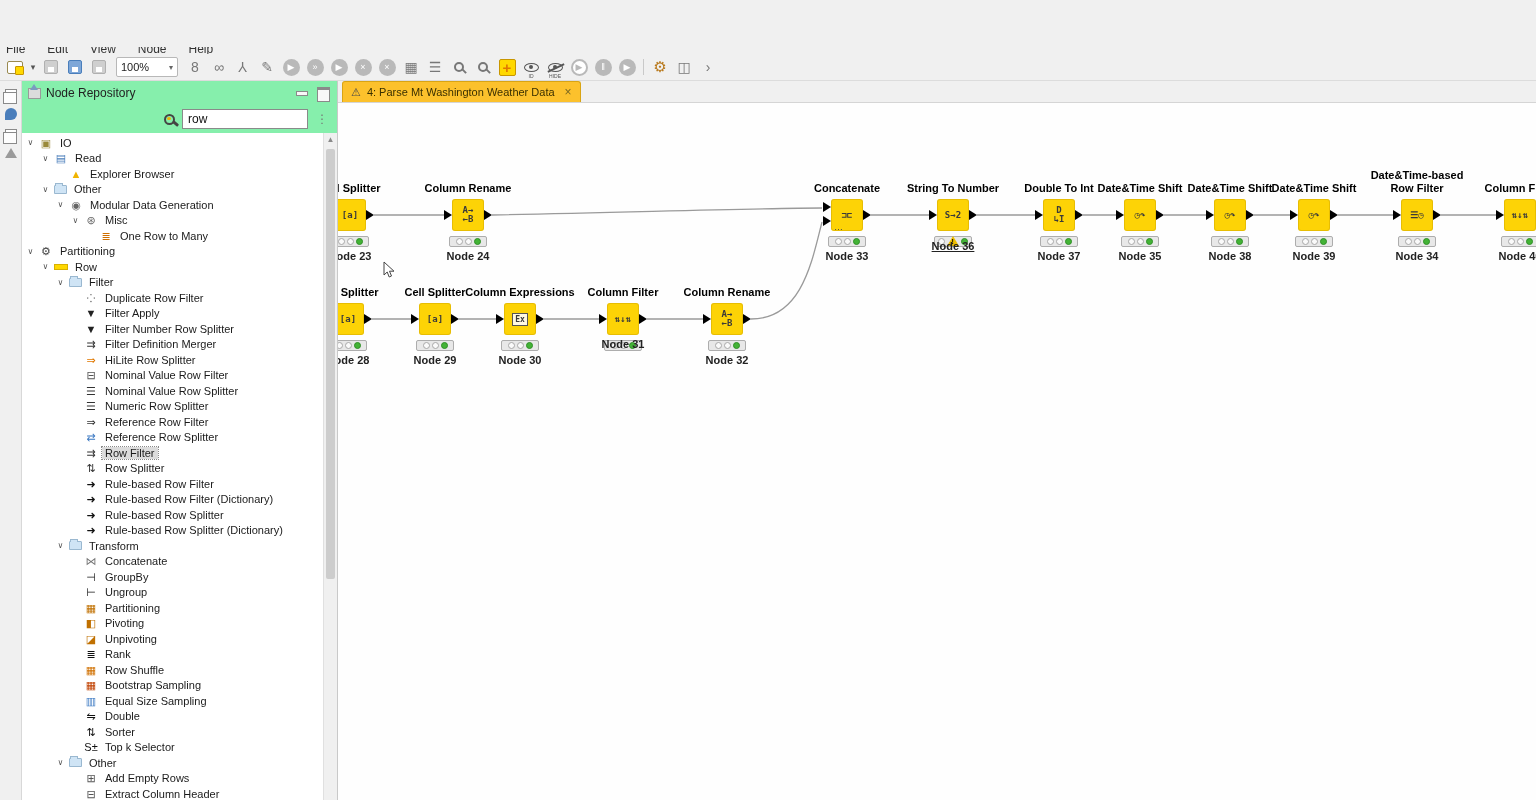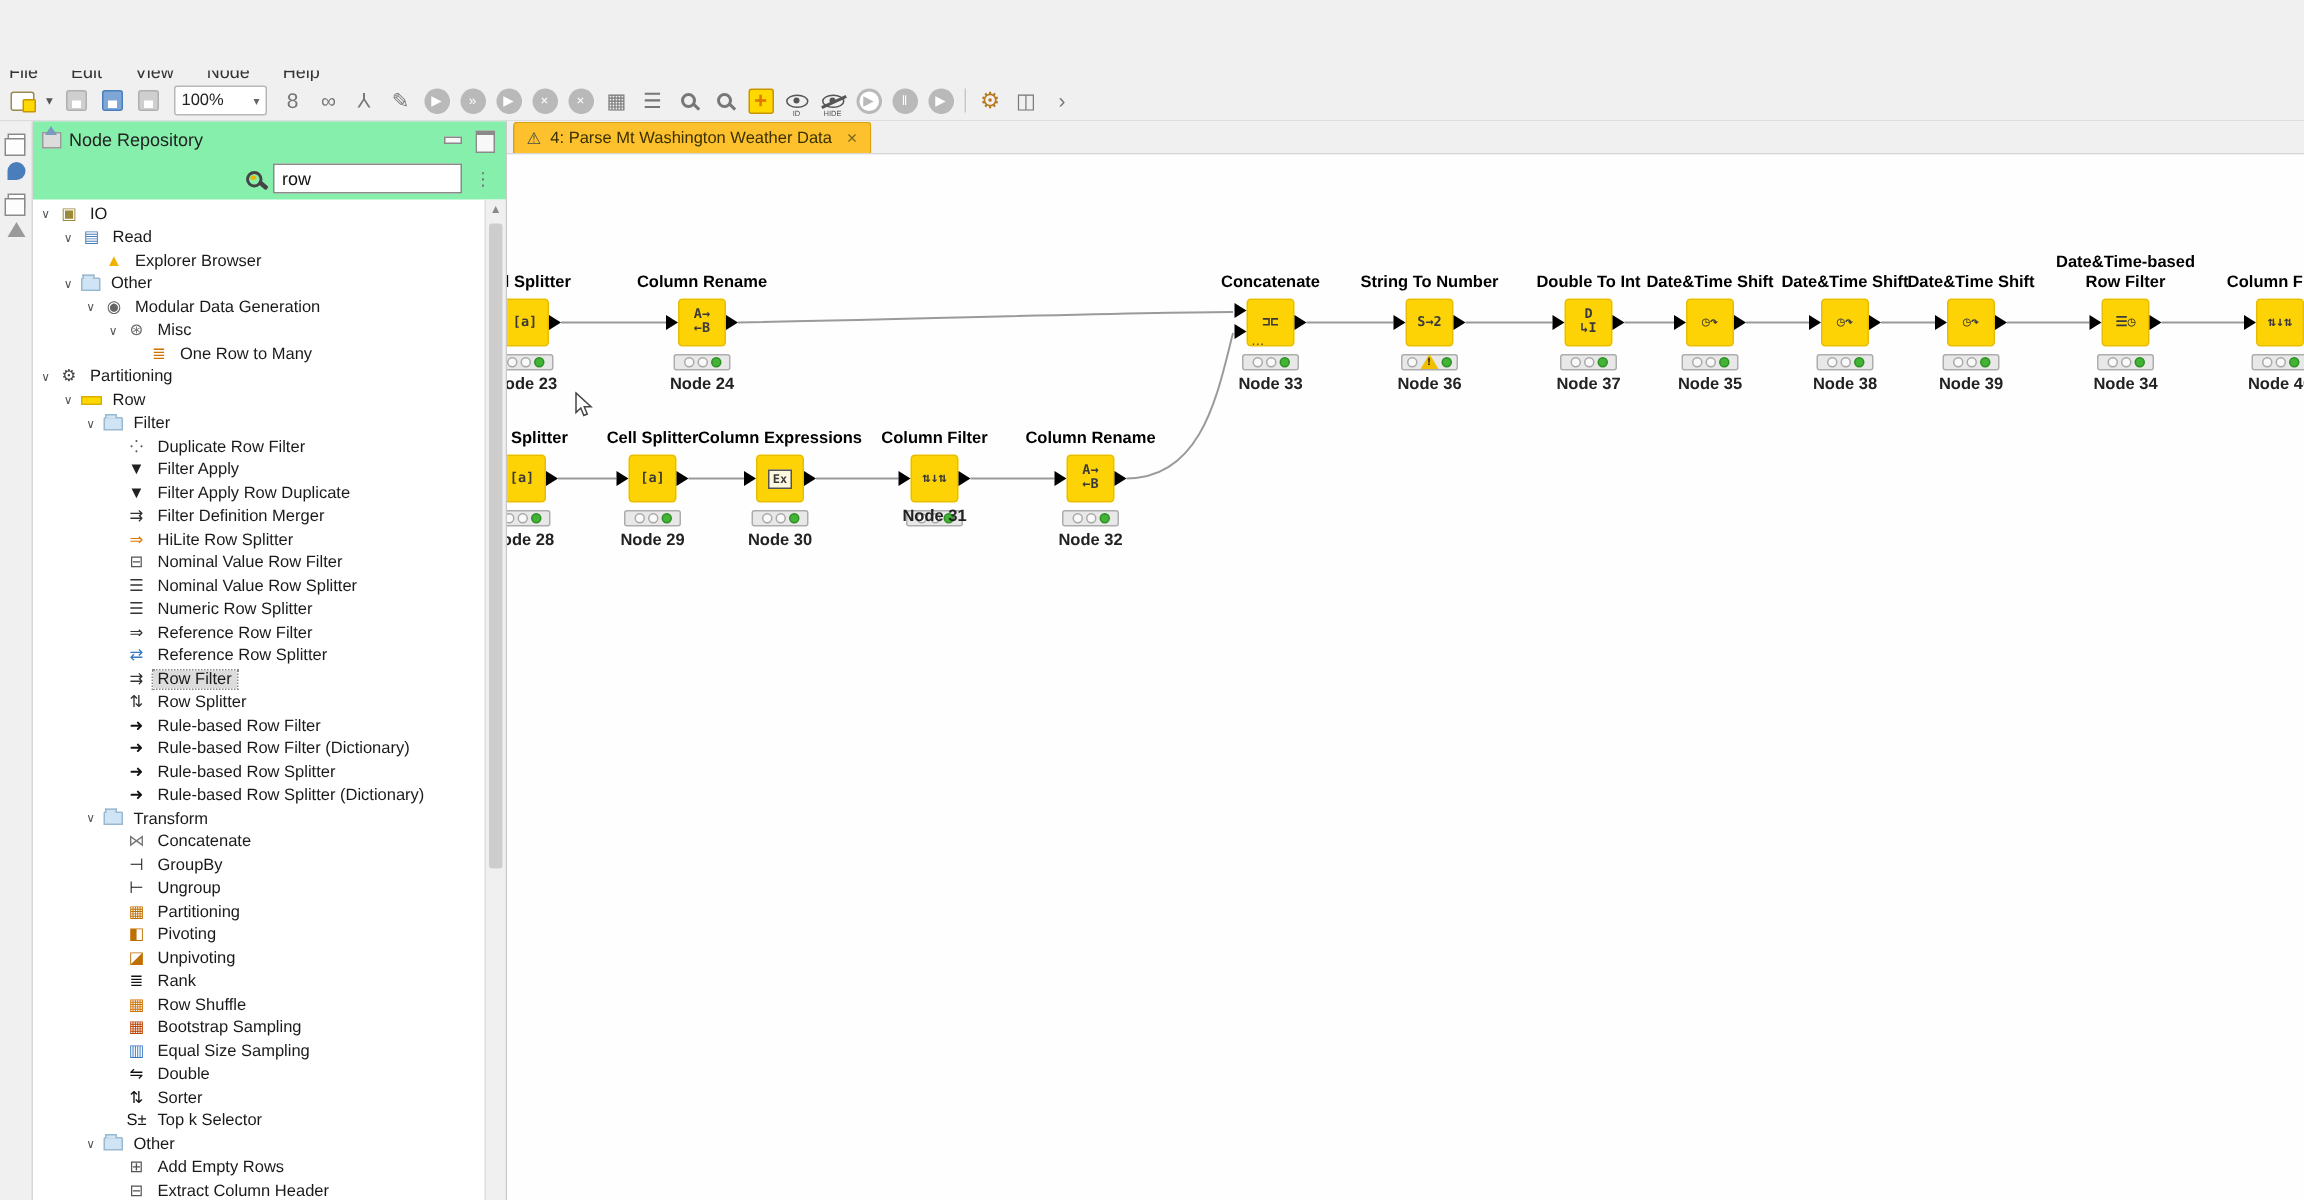--- a/index.html
+++ b/index.html
@@ -304,21 +304,21 @@
               <span class="tlabel">Duplicate Row Filter</span>
             </div>
             <div class="tree-row" style="padding-left: 49px;">
               <span class="chev"></span>
               <span class="tglyph" style="color: rgb(34, 34, 34);">▼</span>
               <span class="tlabel">Filter Apply</span>
             </div>
             <div class="tree-row" style="padding-left: 49px;">
               <span class="chev"></span>
               <span class="tglyph" style="color: rgb(34, 34, 34);">▼</span>
-              <span class="tlabel">Filter Apply Row Duplicate</span>
+              <span class="tlabel">Filter Number Row Splitter</span>
             </div>
             <div class="tree-row" style="padding-left: 49px;">
               <span class="chev"></span>
               <span class="tglyph" style="color: rgb(51, 51, 51);">⇉</span>
               <span class="tlabel">Filter Definition Merger</span>
             </div>
             <div class="tree-row" style="padding-left: 49px;">
               <span class="chev"></span>
               <span class="tglyph" style="color: rgb(224, 120, 0);">⇒</span>
               <span class="tlabel">HiLite Row Splitter</span>
@@ -571,21 +571,21 @@
             <div class="sq">
               <span class="glyph">S→2</span>
               <span class="port in" style="top: 11px;"></span>
               <span class="port out" style="top: 11px;"></span>
             </div>
             <div class="status" style="left: -3px; top: 37px;">
               <span class="dot"></span>
               <span class="warn-tri"></span>
               <span class="dot green"></span>
             </div>
-            <div class="nname" style="left: -44px; top: 51px;">Node 36</div>
+            <div class="nname" style="left: -44px; top: 41px; text-decoration: underline;">Node 36</div>
           </div>
           <div class="wfnode" style="left: 705px; top: 96px;">
             <div class="ntitle" style="left: -64px; top: -17px;">
               <div>Double To Int</div>
             </div>
             <div class="sq">
               <span class="glyph">D
 ↳I</span>
               <span class="port in" style="top: 11px;"></span>
               <span class="port out" style="top: 11px;"></span>

